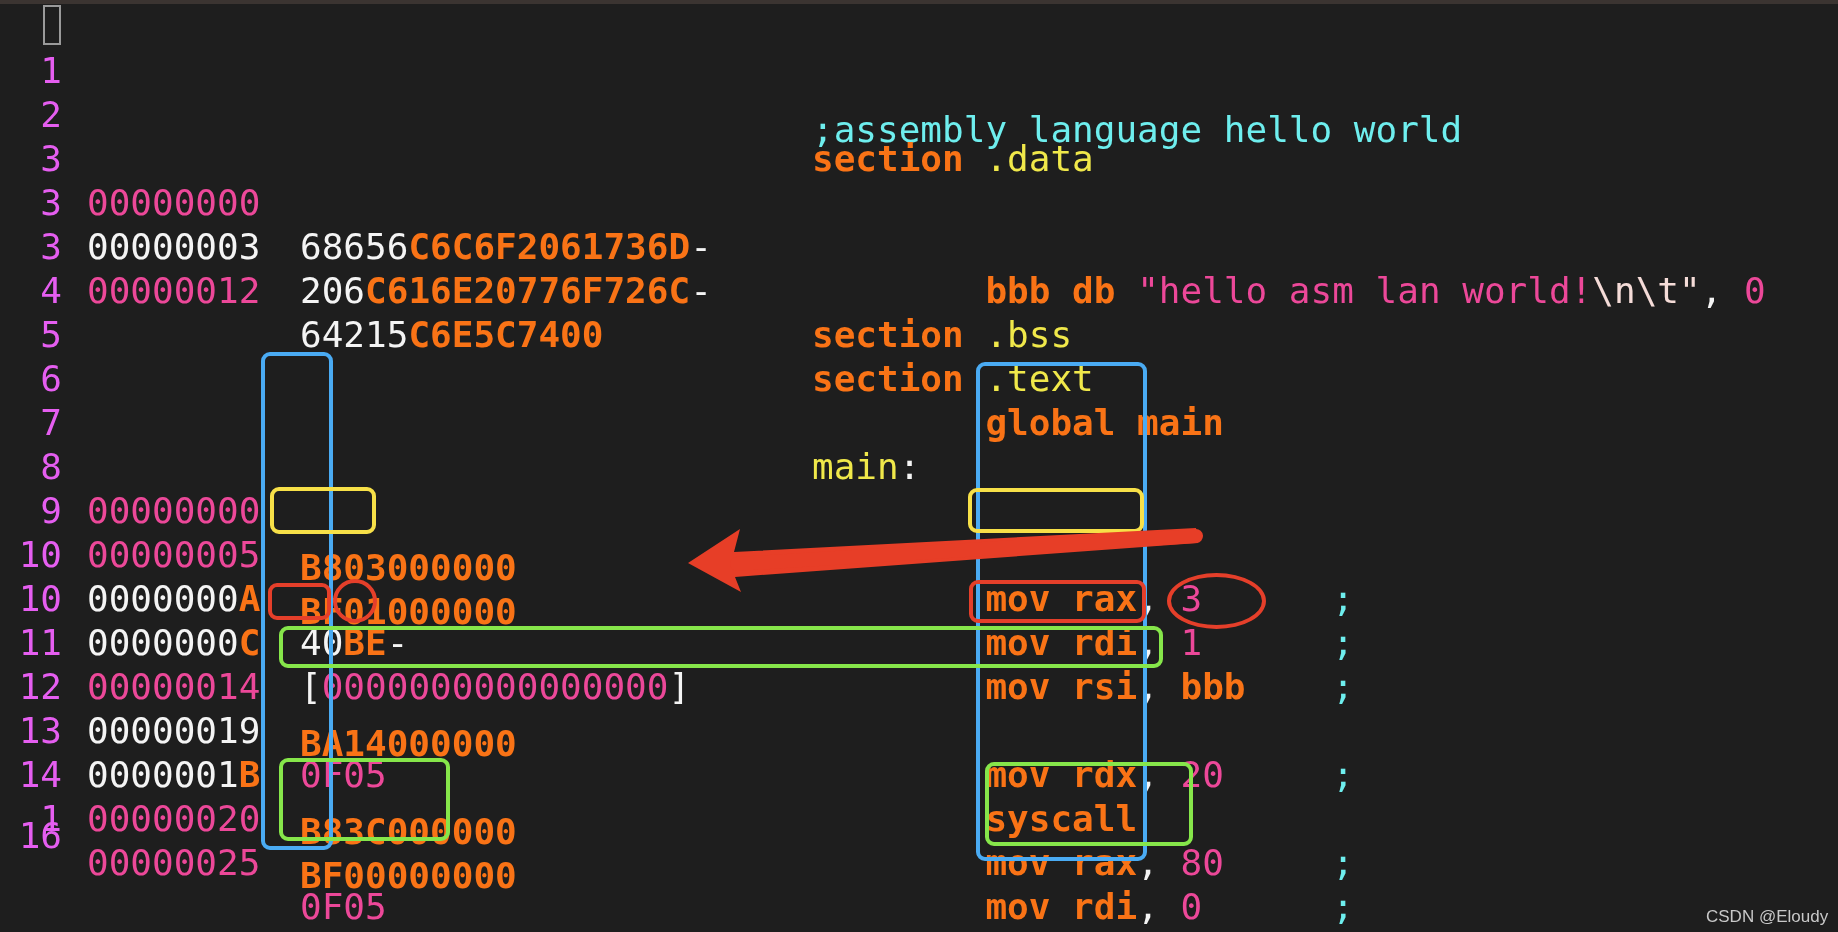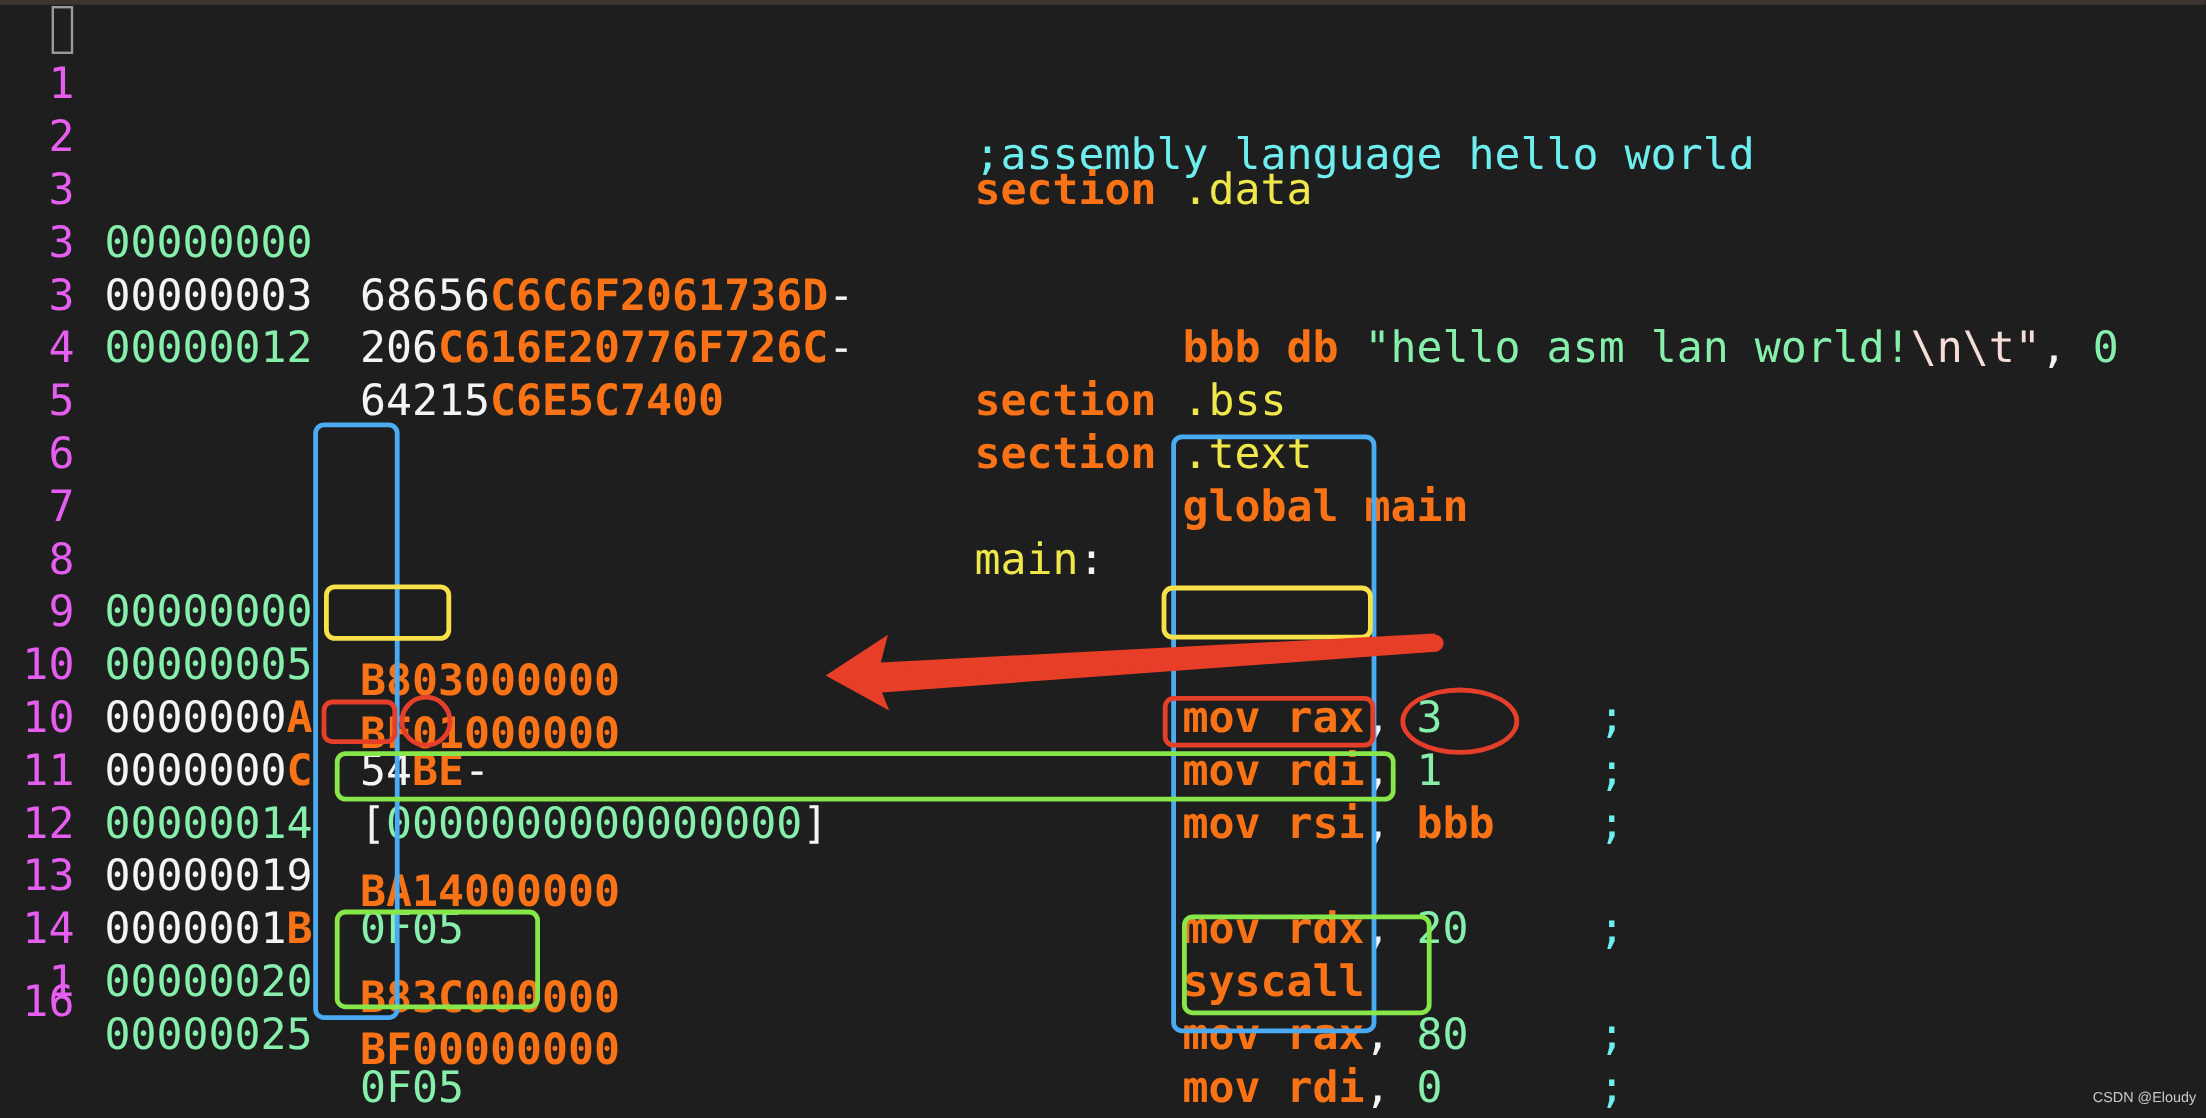--- a/index.html
+++ b/index.html
@@ -4,34 +4,34 @@
 <style>
   html, body { margin:0; padding:0; }
   body { width:1838px; height:932px; background:#1e1e1e; position:relative; overflow:hidden;
          font-family:"DejaVu Sans Mono","Liberation Mono",monospace; font-size:36px; }
   .topbar { position:absolute; left:0; top:0; width:1838px; height:4px; background:#3b3431; }
   .row { position:absolute; left:0; height:44px; line-height:44px; white-space:pre; }
   .ln { position:absolute; width:62px; text-align:right; left:0; color:#e55ef0; }
   .addr { position:absolute; left:87px; }
   .hex { position:absolute; left:300px; }
   .code { position:absolute; left:812px; }
-  .m { color:#86efac; }
+  .m { color:#ec4899; }
   .c { color:#6eeeee;margin-top:15px; }
   .cb { color:#f97316; font-weight:bold;margin-top:13px; }
   .y { color:#f0e84a; }
   .w { color:#f4f4f4; }
   .p { color:#f5dcd8; }
   .cursor { position:absolute; left:43px; top:5px; width:18px; height:40px; border:2px solid #9a9a9a; box-sizing:border-box; }
   .ann { position:absolute; box-sizing:border-box; border-radius:9px; pointer-events:none; }
   .blue { border:4px solid #4aabf3; }
   .yel { border:4px solid #f7e048; }
   .red { border:4px solid #e53f2a; }
   .grn { border:4px solid #86e64a; }
   .ell { border-radius:50%; }
-  .watermark { position:absolute; left:1744px; top:907px; font-family:"Liberation Sans",sans-serif; font-size:12px; color:#c8c8c8; }
+  .watermark { position:absolute; left:1706px; top:907px; font-family:"Liberation Sans",sans-serif; font-size:17px; color:#c8c8c8; }
   svg.arrow { position:absolute; left:0; top:0; pointer-events:none; }
 </style>
 </head>
 <body>
 
 <div class="topbar"></div>
 <div class="cursor"></div>
 
 <div>
 
@@ -94,21 +94,21 @@
   <div class="row" style="top:445px">
     <span class="ln">9</span>
     <span class="addr m">00000005</span>
     <span class="hex cb">BF01000000</span>
     <span class="code">        <span class="cb">mov rdi</span><span class="w">,</span> <span class="m">1</span>      <span class="c">;</span></span>
   </div>
 
   <div class="row" style="top:489px">
     <span class="ln">10</span>
     <span class="addr"><span class="w">0000000</span><span class="cb">A</span></span>
-    <span class="hex"><span class="w">54</span><span class="cb">BE</span><span class="w">-</span></span>
+    <span class="hex"><span class="w">40</span><span class="cb">BE</span><span class="w">-</span></span>
     <span class="code">        <span class="cb">mov rsi</span><span class="w">,</span> <span class="cb">bbb</span>    <span class="c">;</span></span>
   </div>
 
   <div class="row" style="top:533px">
     <span class="ln">10</span>
     <span class="addr"><span class="w">0000000</span><span class="cb">C</span></span>
     <span class="hex"><span class="w">[</span><span class="m">0000000000000000</span><span class="w">]</span></span>
   </div>
 
   <div class="row" style="top:577px">

